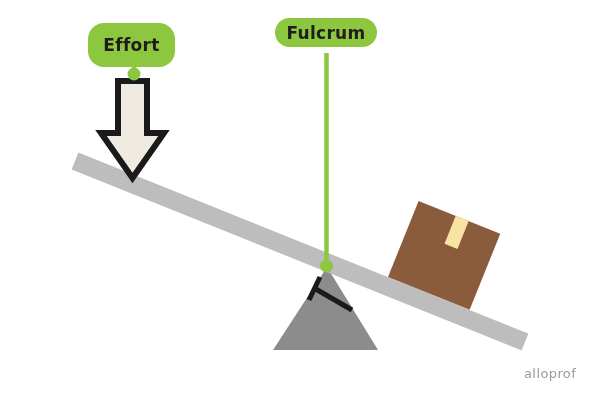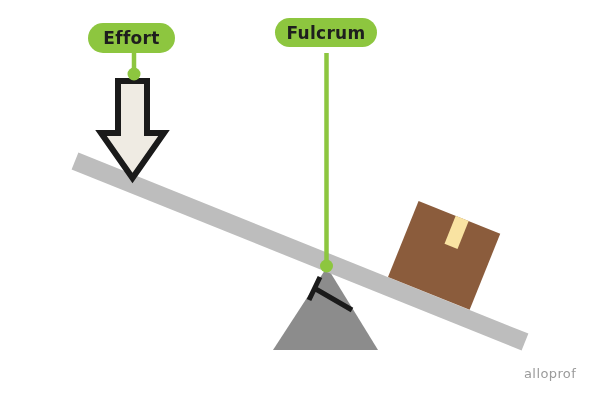--- a/index.html
+++ b/index.html
@@ -14,21 +14,21 @@
   .pill{
     position:absolute;
     display:flex;align-items:center;justify-content:center;
     background:#8DC63F;
     color:#1E1E1E;
     font-weight:bold;
     font-size:17px;
     border-radius:16px;
     letter-spacing:.3px;
   }
-  .pill-effort{left:88px;top:23px;width:87px;height:30px;}
+  .pill-effort{left:88px;top:23px;width:87px;height:44px;}
   .pill-fulcrum{left:275px;top:18px;width:102px;height:29px;}
   .watermark{
     position:absolute;
     left:524px;top:366px;
     font-size:13px;
     font-weight:normal;
     color:#9B9B9B;
     letter-spacing:.4px;
   }
 </style>

